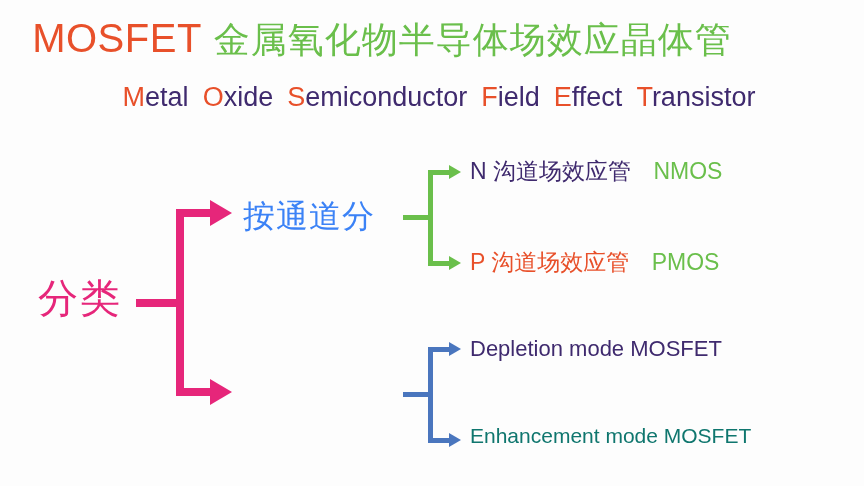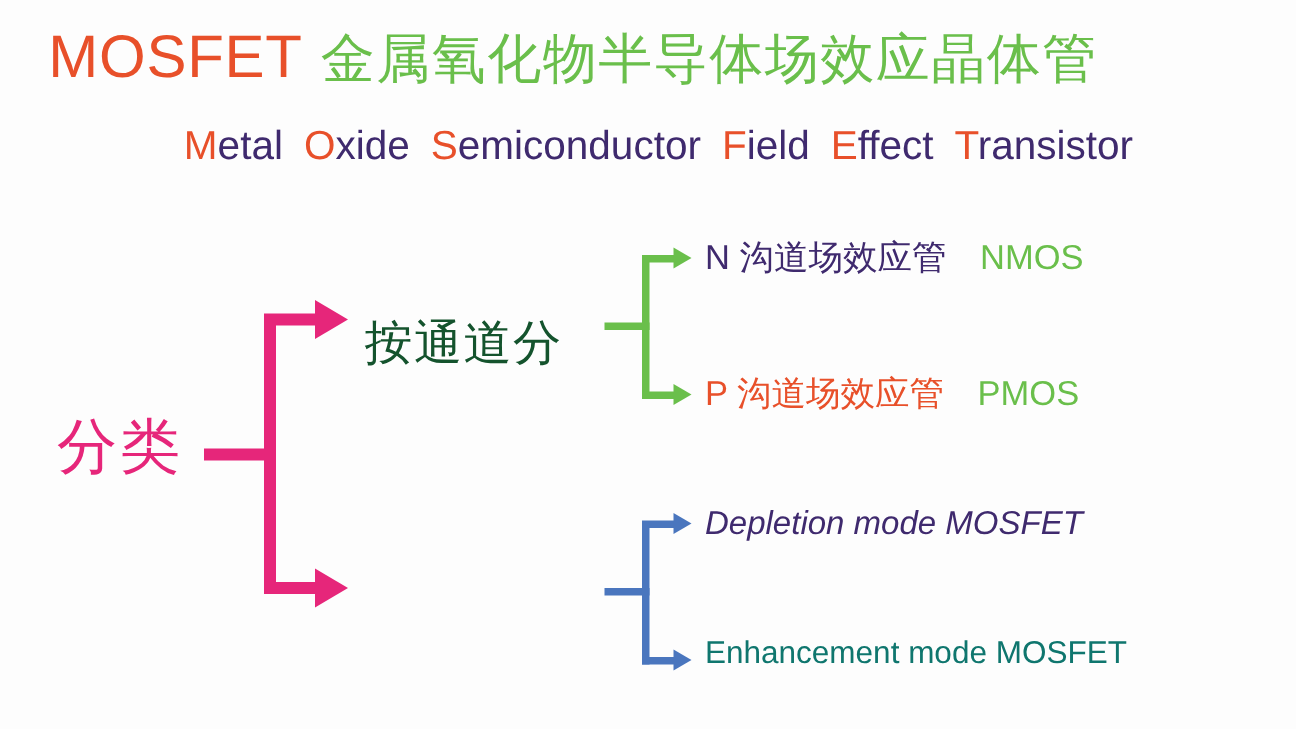--- a/index.html
+++ b/index.html
@@ -66,32 +66,32 @@
   }
 
   
   .node2 {
     position: absolute;
     font-size: 32px;
     letter-spacing: 1px;
     line-height: 1;
     white-space: nowrap;
   }
-  #node-channel { left: 243px; top: 212px; color: #14532d; }
+  #node-channel { left: 243px; top: 200px; color: #3b82f6; }
   #node-type    { left: 243px; top: 377px; color: #4A76BE; }
 
   
   .leaf {
     position: absolute;
     white-space: nowrap;
     line-height: 1;
   }
   #leaf-nmos { left: 470px; top: 160px; font-size: 23px; }
   #leaf-pmos { left: 470px; top: 251px; font-size: 23px; }
-  #leaf-depl { left: 470px; top: 338px; font-size: 22px; color: #3F2A6E; font-style: italic; }
+  #leaf-depl { left: 470px; top: 338px; font-size: 22px; color: #3F2A6E; }
   #leaf-enha { left: 470px; top: 425px; font-size: 21px; color: #0f766e; }
 
   .purple { color: #3F2A6E; }
   .orange { color: #E8502A; }
   .abbr   { color: #6ABF4B; margin-left: 16px; }
 
   
   .bar { position: absolute; }
 
   

